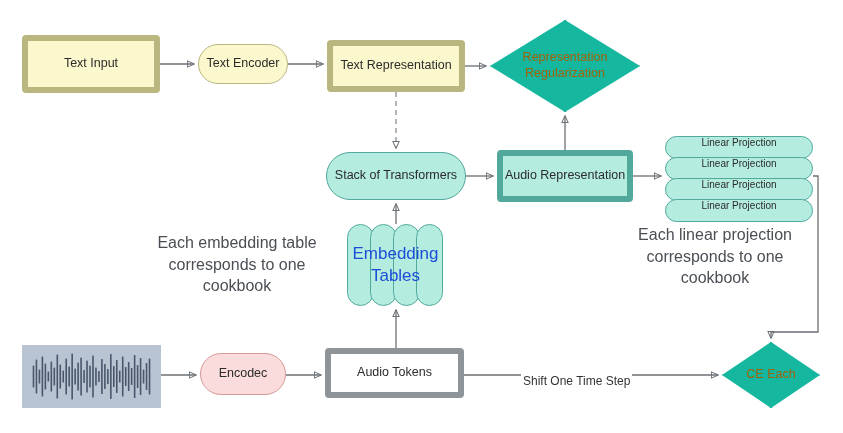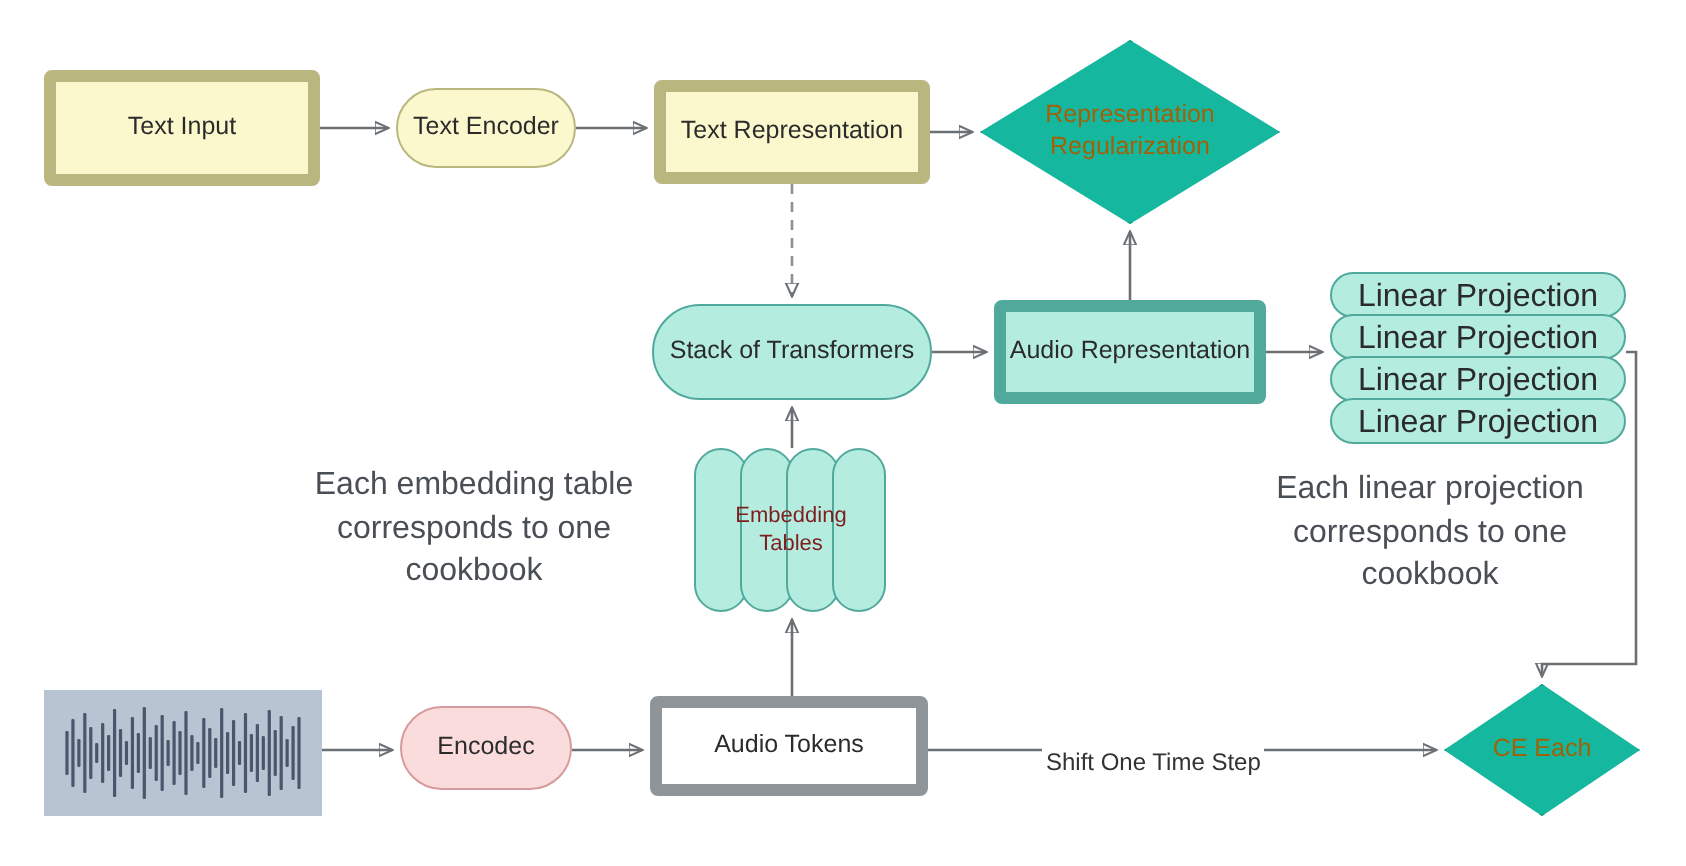--- a/index.html
+++ b/index.html
@@ -90,23 +90,23 @@
   .lp-item {
     position: absolute;
     left: 0;
     width: 148px;
     height: 23px;
     box-sizing: border-box;
     background: #b4ece0;
     border: 1px solid #51a99c;
     border-radius: 999px;
     display: flex;
-    align-items: flex-end;
+    align-items: flex-start;
     justify-content: center;
-    font-size: 16px;
+    font-size: 10px;
     color: #2b2b2b;
   }
 
   #embed-stack {
     position: absolute;
     left: 347px;
     top: 224px;
     width: 97px;
     height: 82px;
     z-index: 4;
@@ -121,23 +121,23 @@
     border: 1px solid #51a99c;
     border-radius: 14px;
   }
   #embed-label {
     position: absolute;
     inset: 0;
     display: flex;
     align-items: center;
     justify-content: center;
     text-align: center;
-    font-size: 11px;
+    font-size: 17px;
     line-height: 1.3;
-    color: #7f1d1d;
+    color: #1d4ed8;
     z-index: 3;
   }
 
   
   #waveform {
     position: absolute;
     left: 22px;
     top: 345px;
     width: 139px;
     height: 63px;
@@ -149,21 +149,21 @@
   
   .caption {
     position: absolute;
     text-align: center;
     font-size: 16px;
     line-height: 1.35;
     color: #4a4f55;
     z-index: 4;
   }
   #caption-embed  { left: 152px; top: 232px; width: 170px; }
-  #caption-linear { left: 625px; top: 234px; width: 180px; }
+  #caption-linear { left: 625px; top: 224px; width: 180px; }
 
   .edge-label {
     position: absolute;
     font-size: 12px;
     color: #333;
     background: #ffffff;
     padding: 0 2px;
     z-index: 5;
   }
   #label-shift { left: 521px; top: 364px; margin-top: 10px; }

